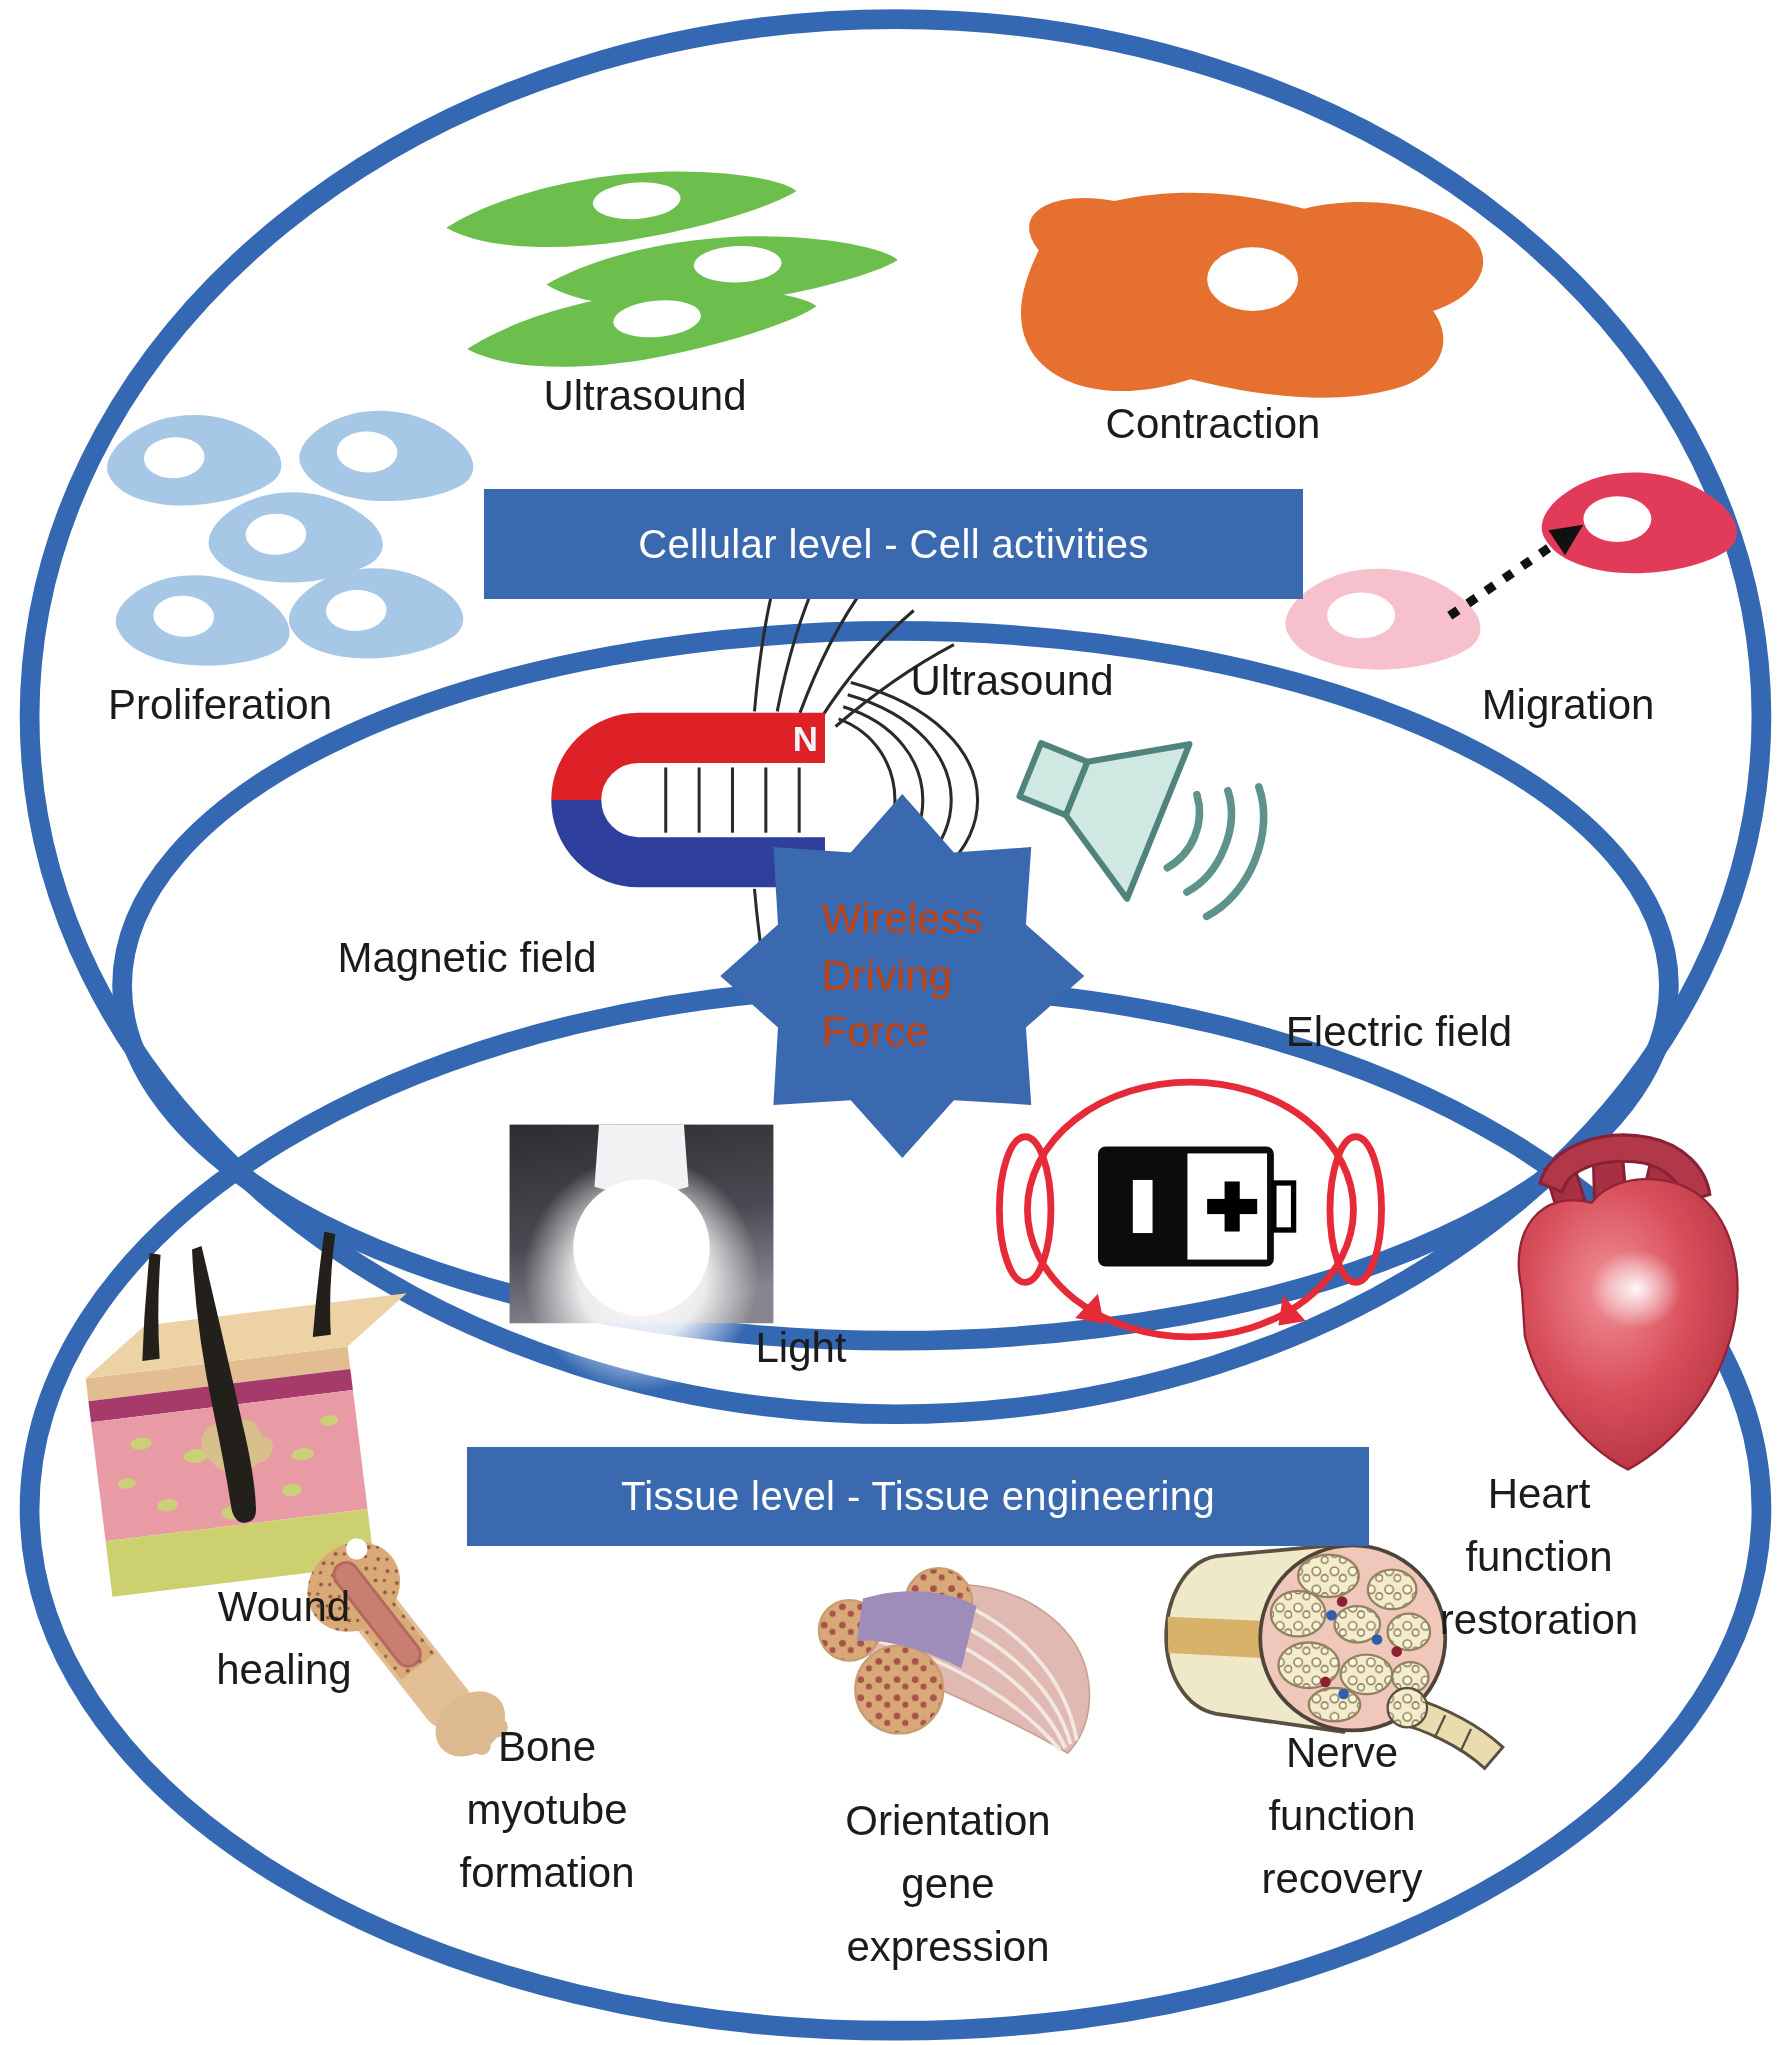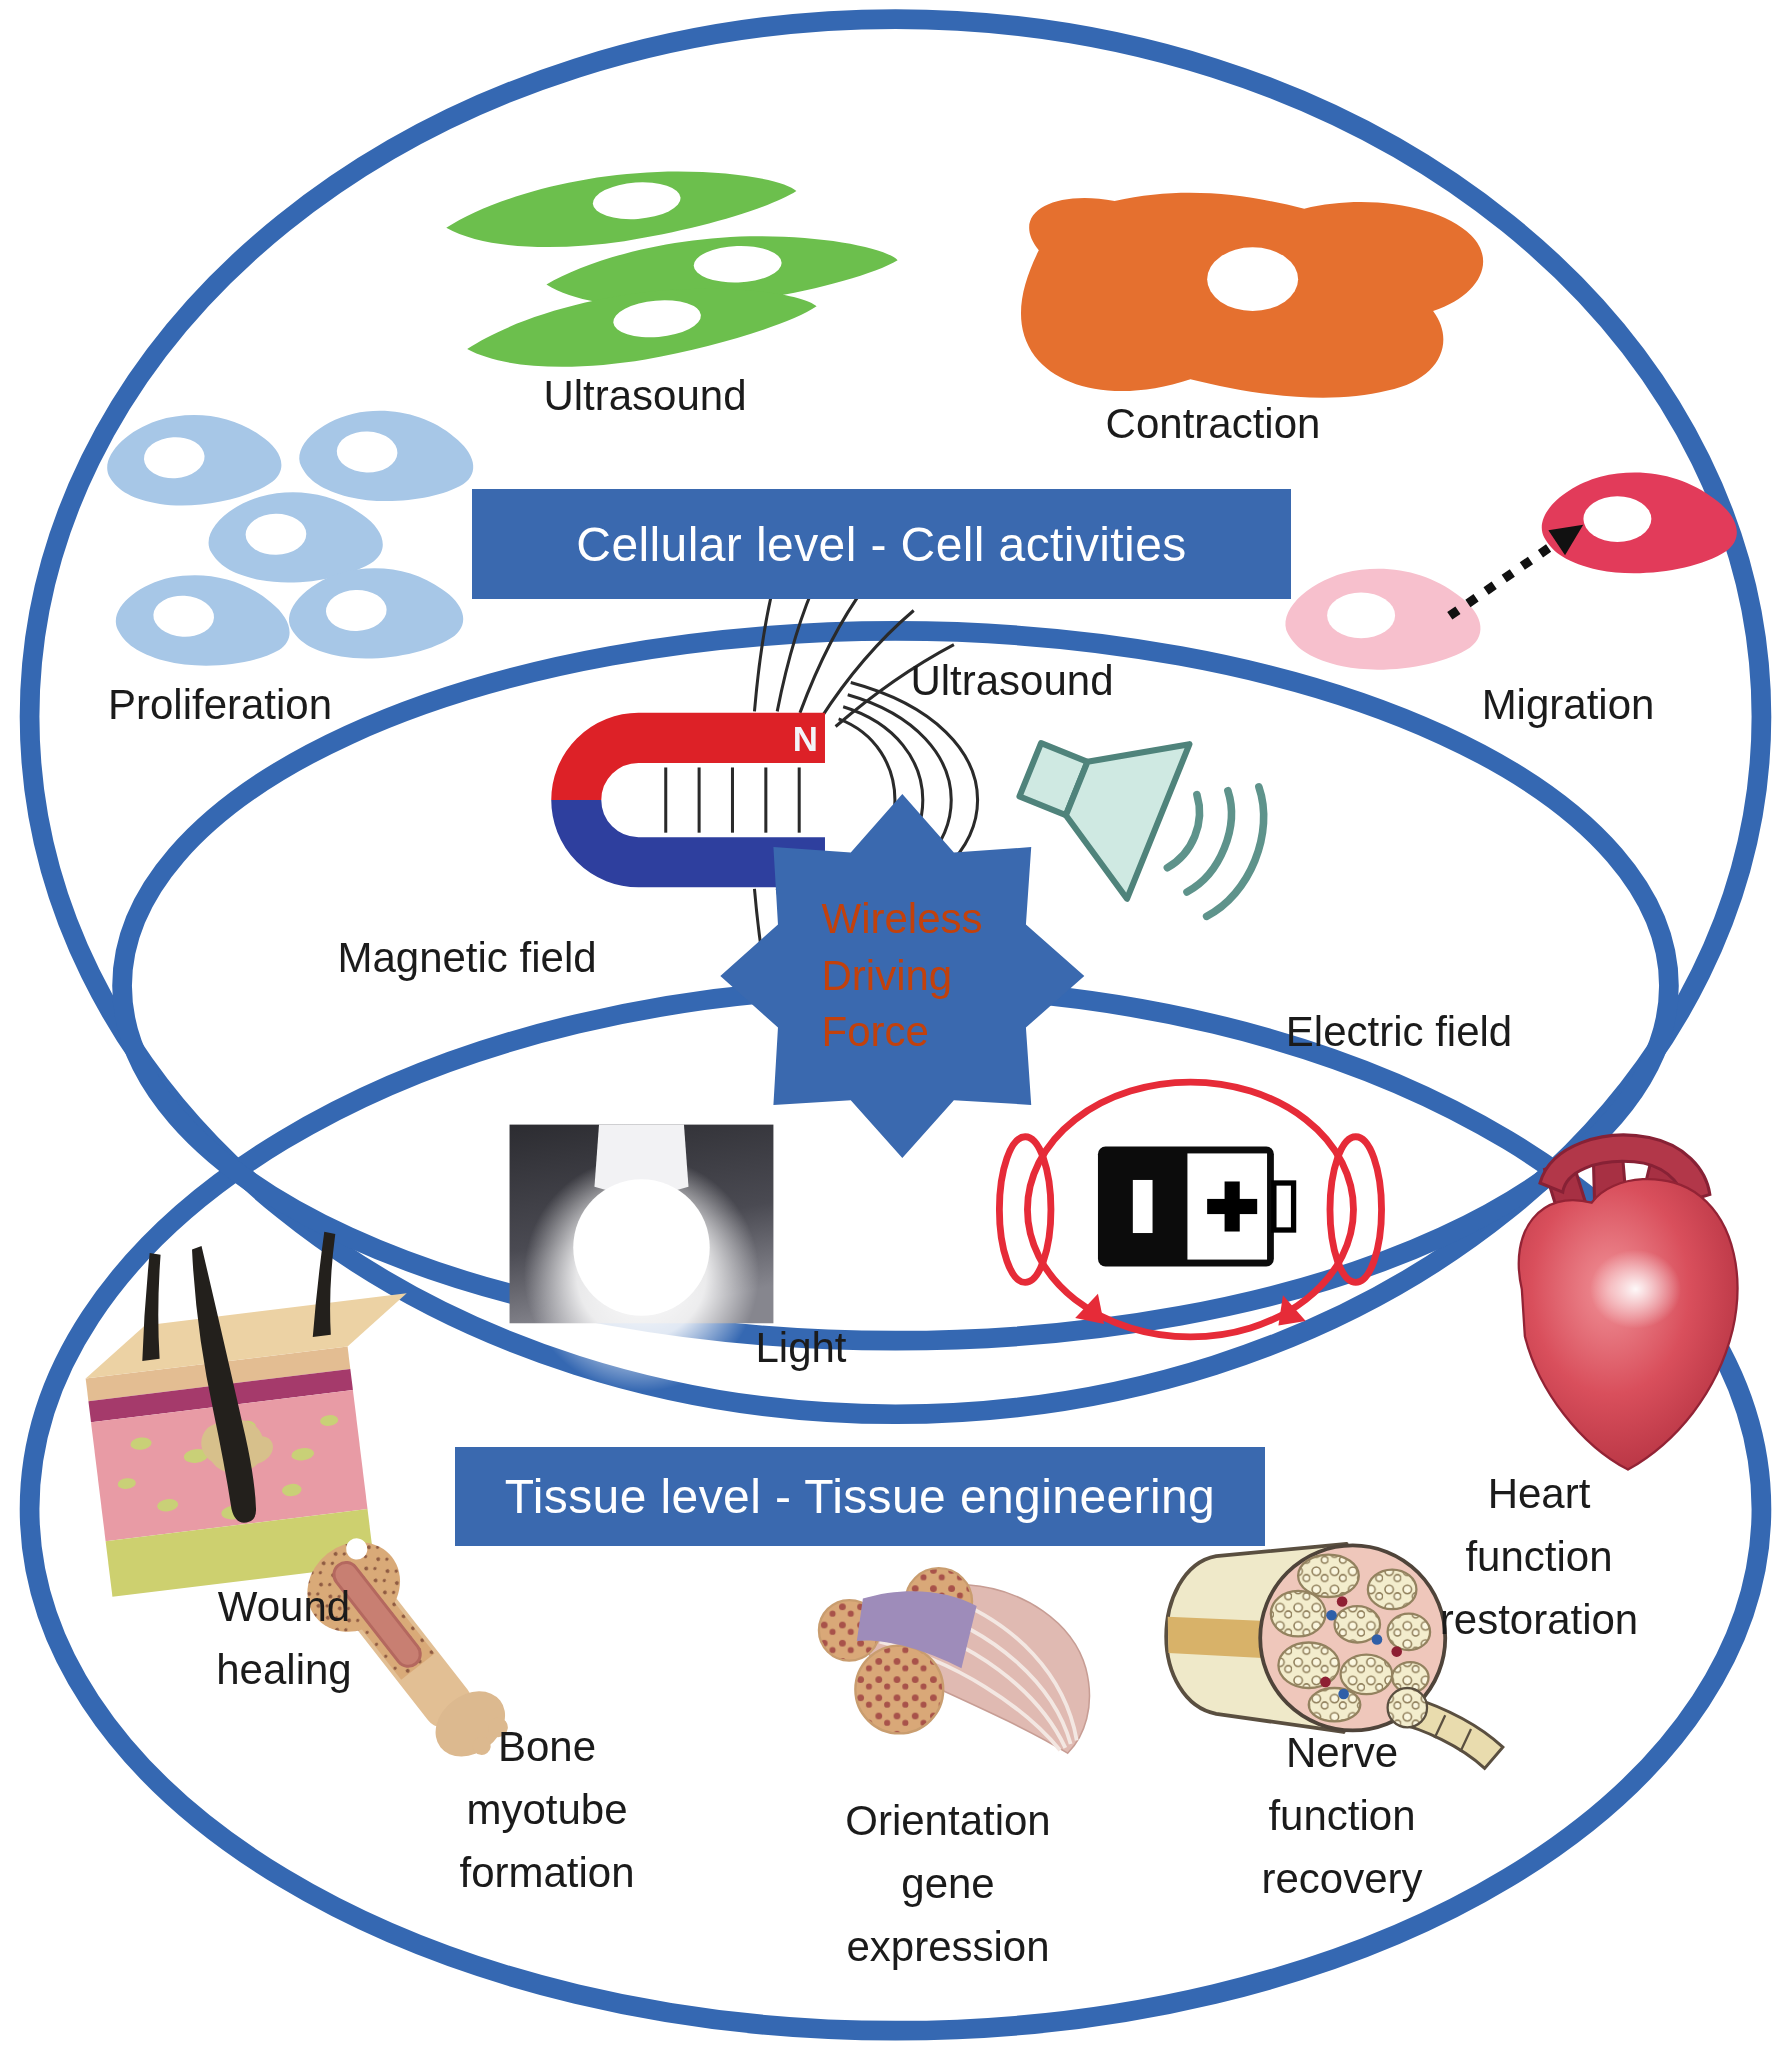--- a/index.html
+++ b/index.html
@@ -10,26 +10,27 @@
     background:#ffffff;
     font-family:"Liberation Sans", sans-serif;
     overflow:hidden;
   }
   .canvas svg{position:absolute;left:0;top:0;z-index:1;}
   .banner{
     position:absolute;
     background:#3a69af;
     color:#ffffff;
     display:flex;align-items:center;justify-content:center;
-    font-size:48px;
+    font-size:40px;
     z-index:2;
     letter-spacing:0.4px;
+    margin-left:12px;
   }
   .banner-cellular{left:472px;top:489px;width:819px;height:110px;}
-  .banner-tissue{left:455px;top:1447px;width:810px;height:99px;}
+  .banner-tissue{left:455px;top:1447px;width:902px;height:99px;}
   .star-text{
     position:absolute;left:902px;top:976px;
     transform:translate(-50%,-50%);
     color:#c2410c;font-size:42px;line-height:1.35;
     white-space:pre-line;z-index:3;
   }
   .lbl{
     position:absolute;
     transform:translate(-50%,-50%);
     color:#1b1b1b;

